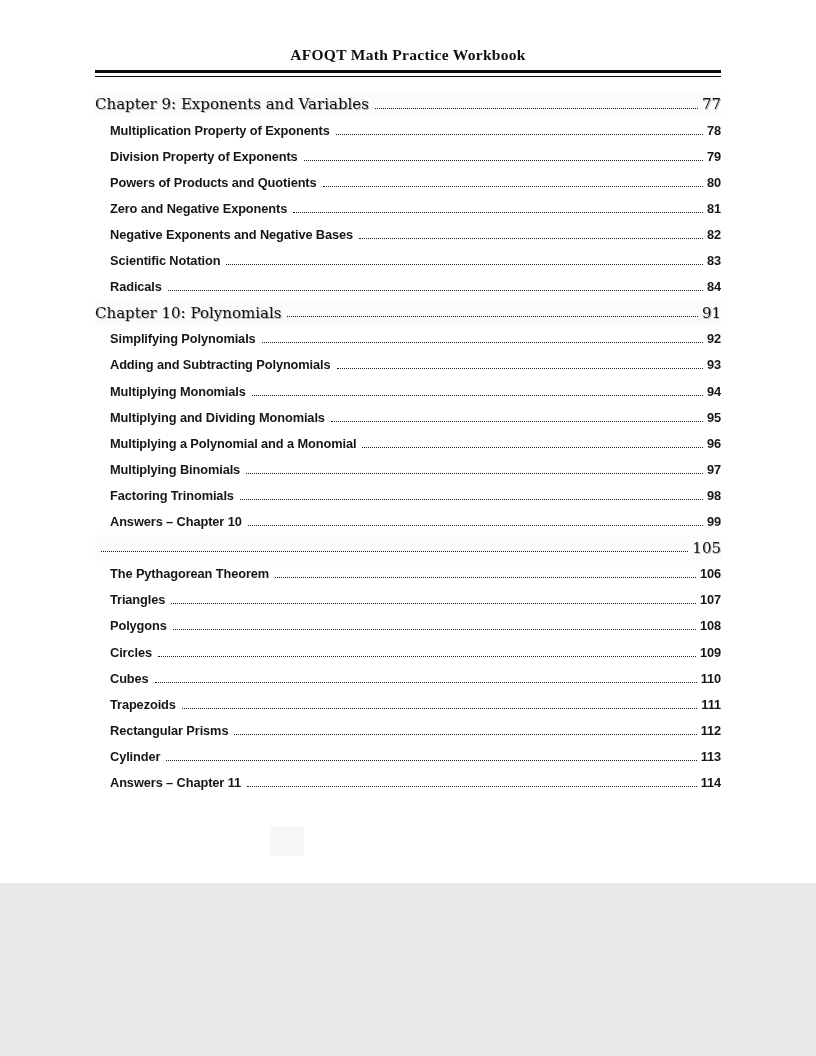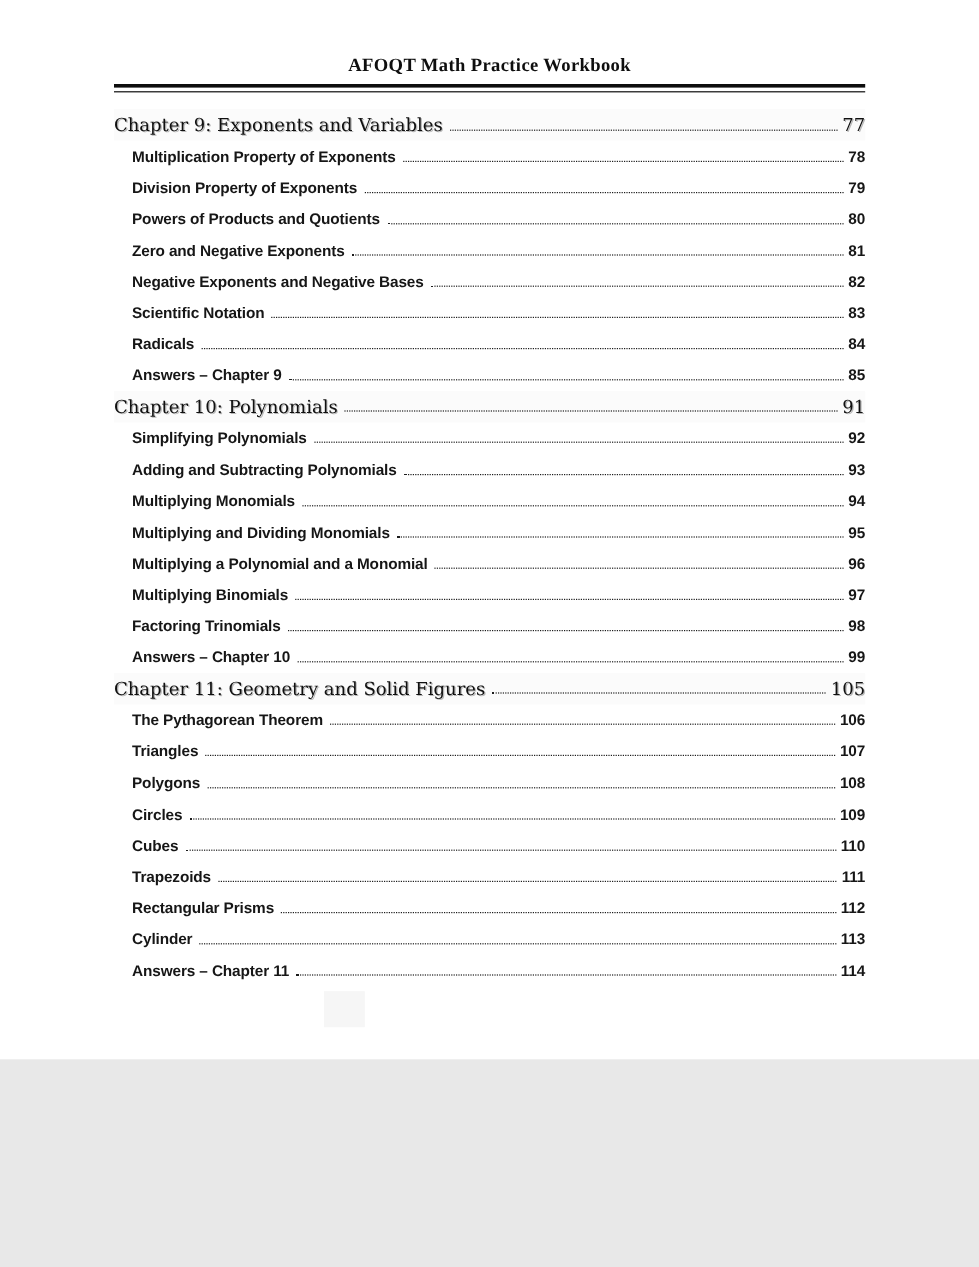--- a/index.html
+++ b/index.html
@@ -188,25 +188,20 @@
       <div class="row entry">
         <span class="lbl">Scientific Notation</span>
         <span class="dots"></span>
         <span class="pg">83</span>
       </div>
       <div class="row entry">
         <span class="lbl">Radicals</span>
         <span class="dots"></span>
         <span class="pg">84</span>
       </div>
-      <div class="row entry">
-        <span class="lbl">Answers – Chapter 9</span>
-        <span class="dots"></span>
-        <span class="pg">85</span>
-      </div>
       <div class="row chapter">
         <span class="lbl">Chapter 10: Polynomials</span>
         <span class="dots"></span>
         <span class="pg">91</span>
       </div>
       <div class="row entry">
         <span class="lbl">Simplifying Polynomials</span>
         <span class="dots"></span>
         <span class="pg">92</span>
       </div>
@@ -239,21 +234,20 @@
         <span class="lbl">Factoring Trinomials</span>
         <span class="dots"></span>
         <span class="pg">98</span>
       </div>
       <div class="row entry">
         <span class="lbl">Answers – Chapter 10</span>
         <span class="dots"></span>
         <span class="pg">99</span>
       </div>
       <div class="row chapter">
-        <span class="lbl">Chapter 11: Geometry and Solid Figures</span>
         <span class="dots"></span>
         <span class="pg">105</span>
       </div>
       <div class="row entry">
         <span class="lbl">The Pythagorean Theorem</span>
         <span class="dots"></span>
         <span class="pg">106</span>
       </div>
       <div class="row entry">
         <span class="lbl">Triangles</span>

